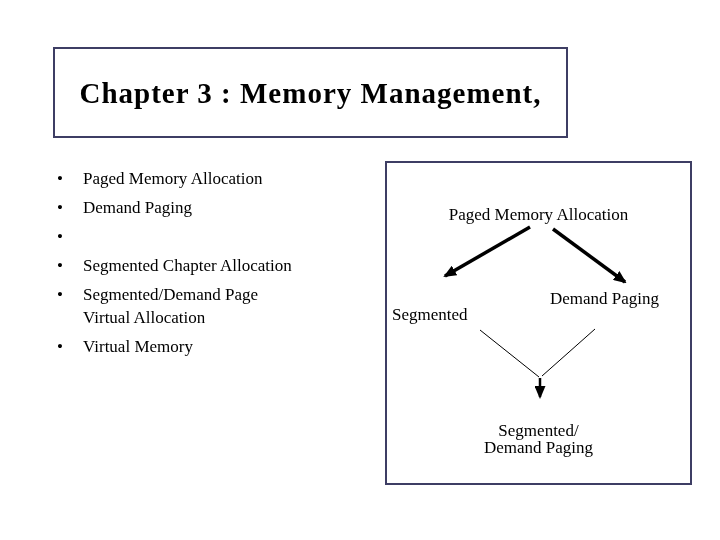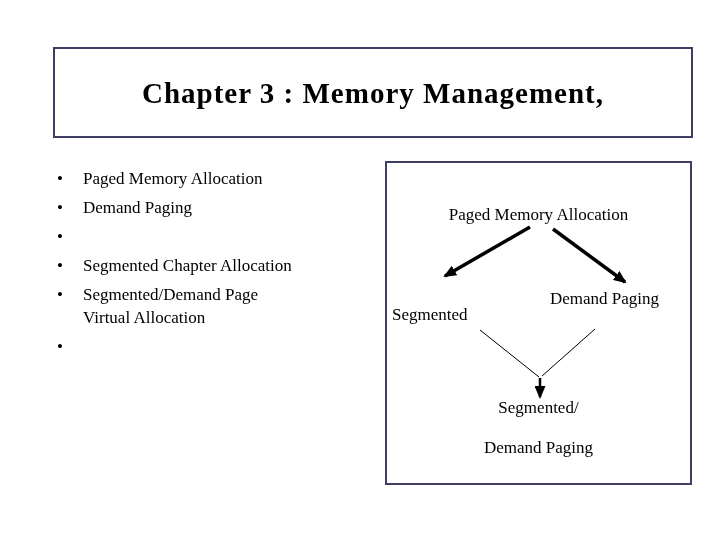--- a/index.html
+++ b/index.html
@@ -10,21 +10,21 @@
     background: #ffffff;
     overflow: hidden;
     font-family: "Liberation Serif", "DejaVu Serif", serif;
     color: #000000;
   }
 
   
   .title-box {
     position: absolute;
     left: 53px; top: 47px;
-    width: 640px; height: 91px;
+    width: 515px; height: 91px;
     border: 2px solid #3e3e64;
     box-sizing: border-box;
     display: flex;
     flex-direction: column;
     justify-content: center;
     align-items: center;
   }
   .title-line {
     font-size: 29px;
     font-weight: bold;
@@ -65,21 +65,21 @@
   .dnode {
     position: absolute;
     font-size: 17px;
     line-height: 23px;
     white-space: nowrap;
   }
   .dnode.center { left: 0; width: 303px; text-align: center; }
   .dnode.seg { left: 5px; top: 140px; }
   .dnode.dem { left: 163px; top: 124px; }
   .dnode.root { top: 40px; }
-  .dnode.merge1 { top: 233px; }
+  .dnode.merge1 { top: 256px; }
   .dnode.merge2 { top: 273px; }
 </style>
 </head>
 <body>
 
 <div class="slide">
 
   <div class="title-box">
     <div class="title-line">Chapter 3 : Memory Management,</div>
   </div>
@@ -102,20 +102,21 @@
     </div>
     <div class="bullet-item">
       <span class="bullet-marker">•</span>
       <span class="bullet-text">
         <span class="bullet-line">Segmented/Demand Page</span>
         <span class="bullet-line">Virtual Allocation</span>
       </span>
     </div>
     <div class="bullet-item">
       <span class="bullet-marker">•</span>
+      <span class="bullet-text">Virtual Memory</span>
     </div>
   </div>
 
   <div class="diagram-box">
     <svg viewBox="0 0 303 320" xmlns="http://www.w3.org/2000/svg">
       <defs>
         <marker id="ah" markerUnits="userSpaceOnUse" markerWidth="13" markerHeight="11" refX="11" refY="5.5" orient="auto">
           <polygon points="0,0 13,5.5 0,11" fill="#000000"></polygon>
         </marker>
       </defs>

